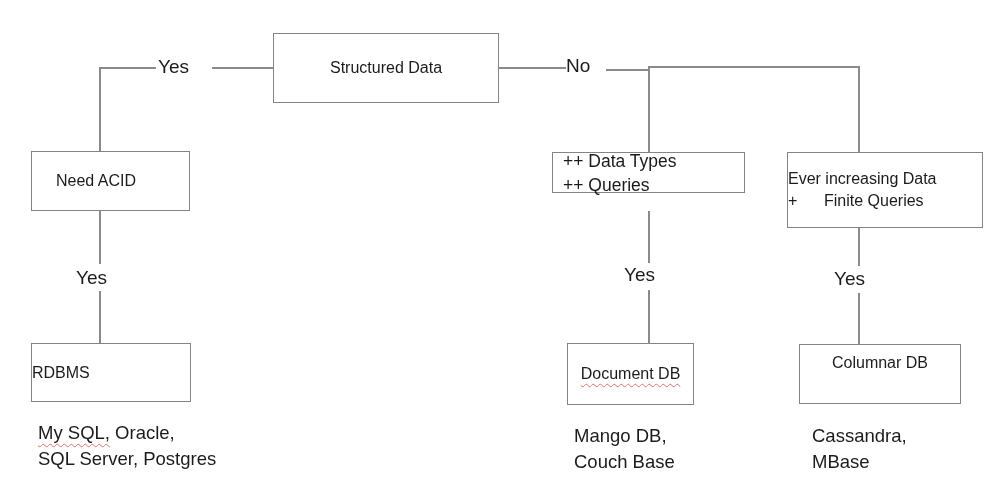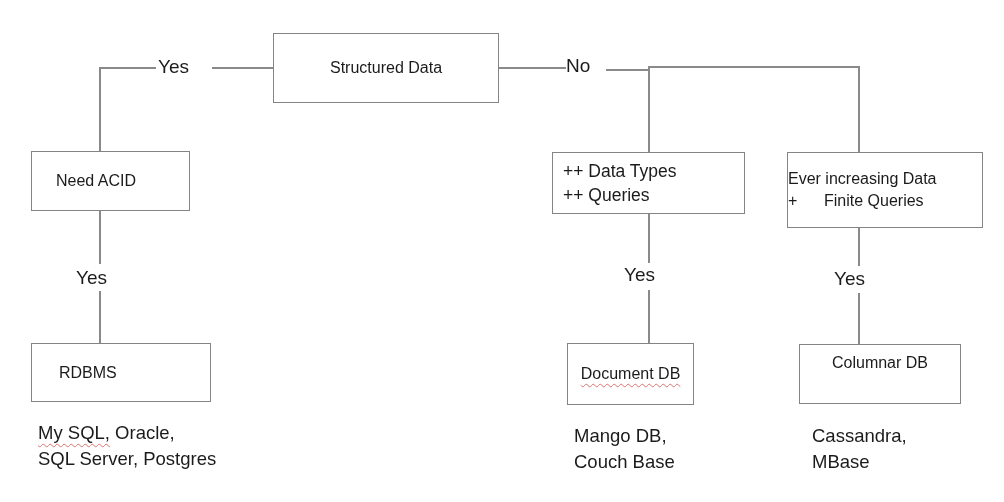--- a/index.html
+++ b/index.html
@@ -88,31 +88,31 @@
   <div class="lbl" style="left:158px;top:56px;width:48px">Yes</div>
   <div class="lbl" style="left:566px;top:55px;width:44px">No</div>
   <div class="lbl" style="left:76px;top:267px;width:48px">Yes</div>
   <div class="lbl" style="left:624px;top:264px;width:48px">Yes</div>
   <div class="lbl" style="left:834px;top:268px;width:48px">Yes</div>
 
   <div class="box" style="left:31px;top:151px;width:159px;height:60px;padding-left:24px">
     <span>Need ACID</span>
   </div>
 
-  <div class="box two-line" style="left:552px;top:152px;width:193px;height:62px;padding-left:10px;font-size:17.5px;line-height:24px">
+  <div class="box two-line" style="left:552px;top:152px;width:193px;height:41px;padding-left:10px;font-size:17.5px;line-height:24px">
     <span>++ Data Types</span>
     <span>++ Queries</span>
   </div>
 
   <div class="box two-line" style="left:787px;top:152px;width:196px;height:76px;font-size:16px;line-height:22px">
     <span>Ever increasing Data</span>
     <span class="pre">+      Finite Queries</span>
   </div>
 
-  <div class="box" style="left:31px;top:343px;width:180px;height:59px;padding-left:27px">
+  <div class="box" style="left:31px;top:343px;width:160px;height:59px;">
     <span>RDBMS</span>
   </div>
 
   <div class="box center" style="left:567px;top:343px;width:127px;height:62px">
     <span class="squiggle">Document DB</span>
   </div>
 
   <div class="box center" style="left:799px;top:344px;width:162px;height:60px;align-items:flex-start;padding-top:9px">
     <span>Columnar DB</span>
   </div>

